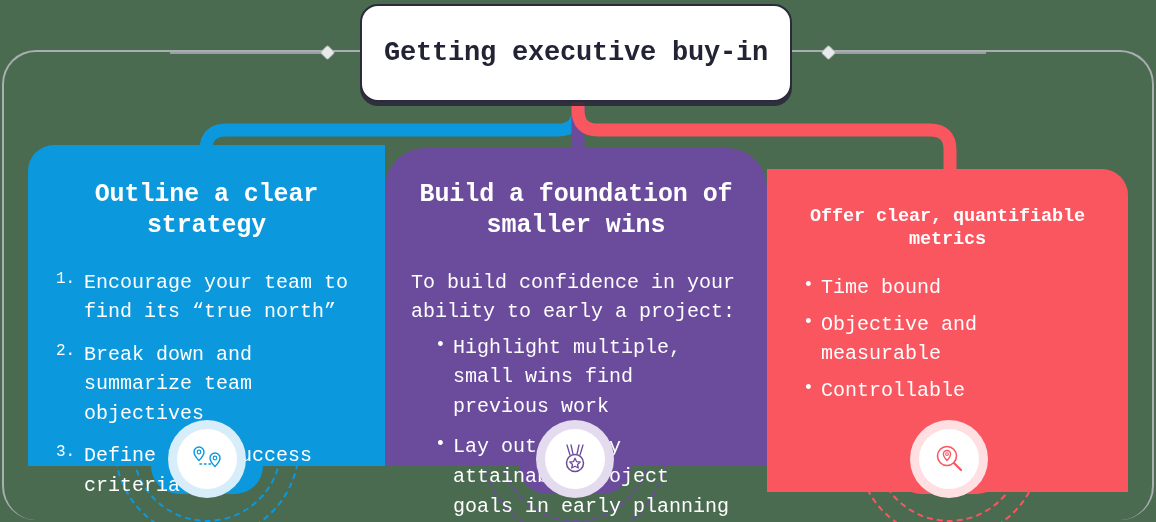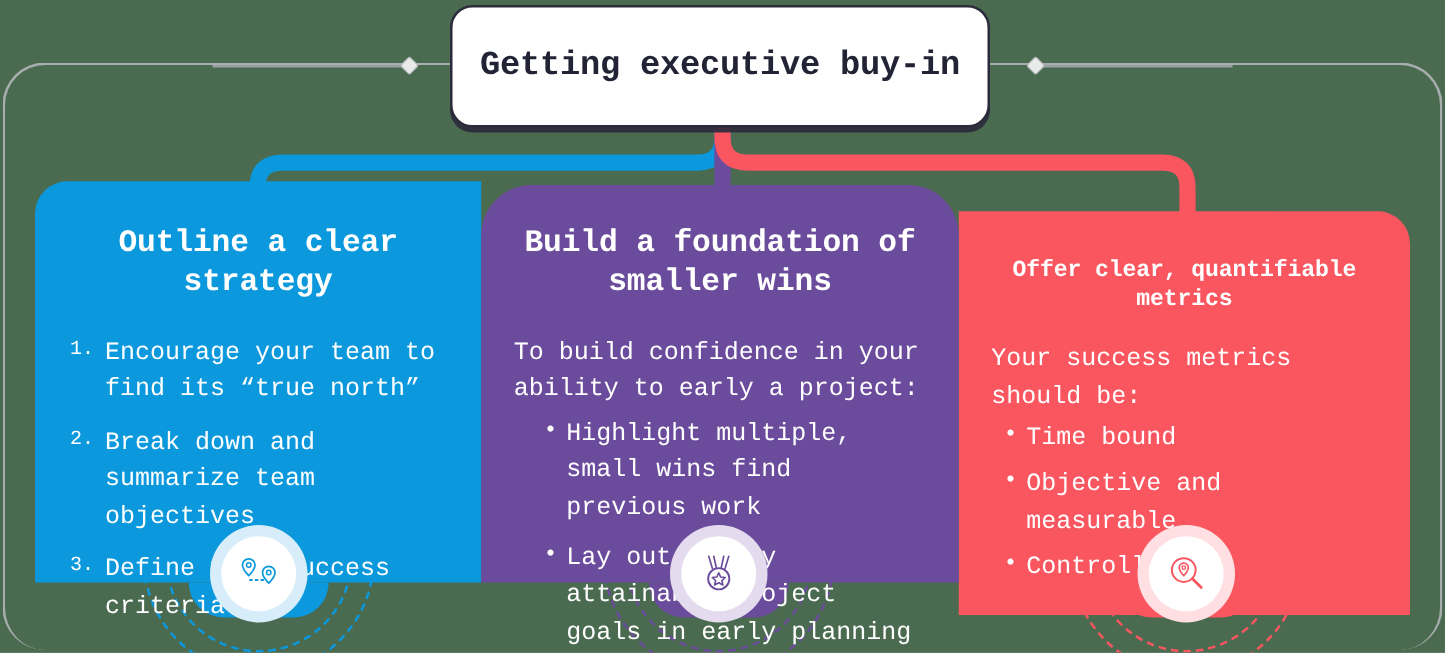--- a/index.html
+++ b/index.html
@@ -292,21 +292,20 @@
         <ul class="bul">
           <li>Highlight multiple, small wins find previous work</li>
           <li>Lay out easily attainable project goals in early planning stages</li>
         </ul>
       </div>
     </div>
 
     <div class="card red">
       <div class="card-title">Offer clear, quantifiable metrics</div>
       <div class="card-body">
-        <div class="intro">Your success metrics should be:</div>
         <ul class="bul">
           <li>Time bound</li>
           <li>Objective and measurable</li>
           <li>Controllable</li>
         </ul>
       </div>
     </div>
   </div>
 
   <div class="arc2 c1"></div>

